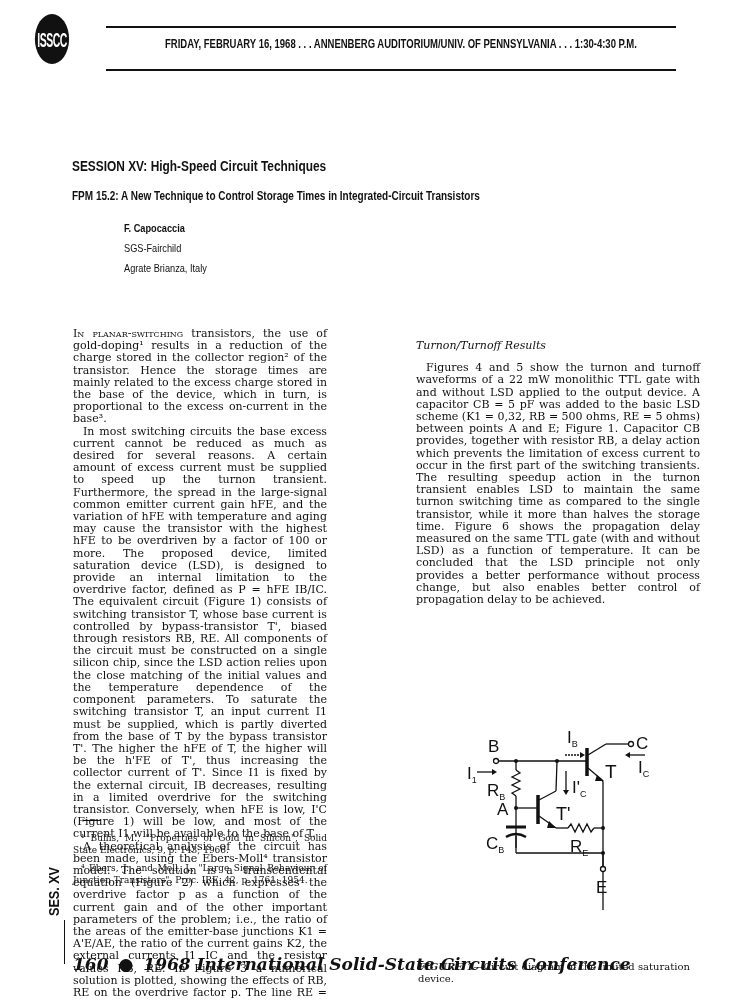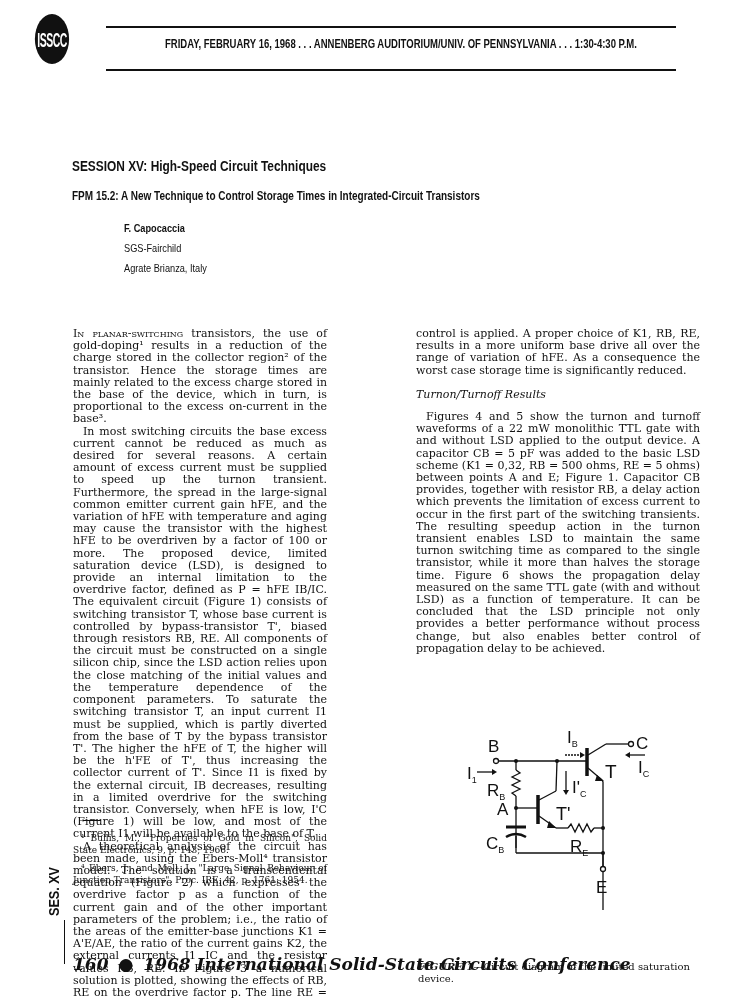--- a/index.html
+++ b/index.html
@@ -54,21 +54,20 @@
   <p class="indent">A theoretical analysis of the circuit has been made, using the Ebers-Moll⁴ transistor model. The solution is a transcendental equation (Figure 2) which expresses the overdrive factor p as a function of the current gain and of the other important parameters of the problem; i.e., the ratio of the areas of the emitter-base junctions K1 = A'E/AE, the ratio of the current gains K2, the external currents I1 IC and the resistor values RB, RE. In Figure 3 a numerical solution is plotted, showing the effects of RB, RE on the overdrive factor p. The line RE = ∞ corresponds to the case in which no saturation</p>
 </div>
 
 <div class="abs footnote-rule"></div>
 <div class="abs footnotes">
   <p>¹ Bullis, M., "Properties of Gold in Silicon", Solid State Electronics, 9, p. 143; 1966.</p>
   <p>⁴ Ebers, J., and Moll, J., "Large Signal Behaviour of Junction Transistors", Proc. IRE, 42, p. 1761; 1954.</p>
 </div>
 
 <div class="abs col right-col">
-  <p>control is applied. A proper choice of K1, RB, RE, results in a more uniform base drive all over the range of variation of hFE. As a consequence the worst case storage time is significantly reduced.</p>
   <p class="subhead">Turnon/Turnoff Results</p>
   <p class="indent">Figures 4 and 5 show the turnon and turnoff waveforms of a 22 mW monolithic TTL gate with and without LSD applied to the output device. A capacitor CB = 5 pF was added to the basic LSD scheme (K1 = 0,32, RB = 500 ohms, RE = 5 ohms) between points A and E; Figure 1. Capacitor CB provides, together with resistor RB, a delay action which prevents the limitation of excess current to occur in the first part of the switching transients. The resulting speedup action in the turnon transient enables LSD to maintain the same turnon switching time as compared to the single transistor, while it more than halves the storage time. Figure 6 shows the propagation delay measured on the same TTL gate (with and without LSD) as a function of temperature. It can be concluded that the LSD principle not only provides a better performance without process change, but also enables better control of propagation delay to be achieved.</p>
 </div>
 
 <svg class="abs" style="left:450px; top:700px;" width="260" height="210" viewBox="0 0 260 210">
   <g stroke="#111" stroke-width="1.3" fill="none">
 
     <circle cx="46" cy="61" r="2.5" fill="#fff"></circle>
     <line x1="49" y1="61" x2="136" y2="61"></line>
 

